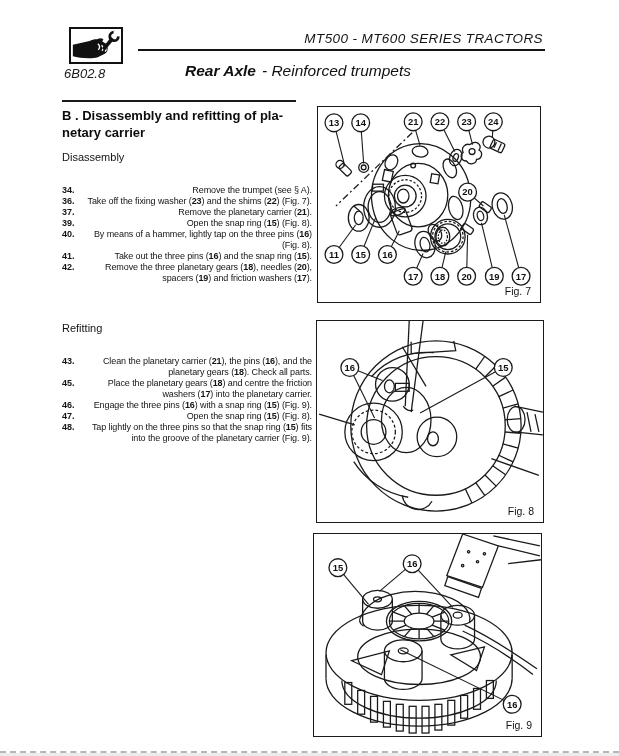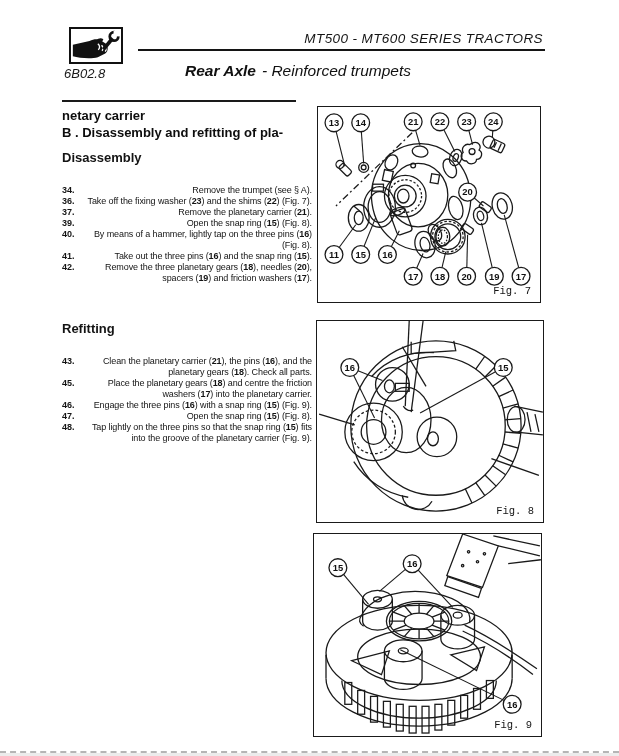--- a/index.html
+++ b/index.html
@@ -14,30 +14,30 @@
   .header-rule{position:absolute;left:138px;top:49px;width:407px;height:0;
                border-top:2px solid #141414;}
   .doc-title{position:absolute;left:185px;top:62px;font-size:15.5px;font-style:italic;
              white-space:nowrap;color:#111;}
   .doc-title .t-bold{font-weight:bold;}
   .doc-title .t-rest{margin-left:6px;}
   
   .section-rule{position:absolute;left:62px;top:100px;width:234px;height:0;border-top:2px solid #1a1a1a;}
   .col{position:absolute;left:62px;top:107px;width:250px;}
   .sec-heading{font-weight:bold;font-size:13px;line-height:17px;white-space:nowrap;color:#0d0d0d;}
-  .sub-heading{font-size:13px;line-height:15px;margin-top:9px;color:#141414;font-weight:bold;}
+  .sub-heading{font-size:11px;line-height:15px;margin-top:9px;color:#141414;}
   .steps{margin-top:20px;}
   .step{display:flex;font-size:9px;line-height:11px;color:#141414;}
   .step .num{font-weight:bold;width:21px;flex:0 0 21px;}
   .step .txt{flex:1;letter-spacing:-0.1px;text-align:right;}
   .refit-block{margin-top:37px;}
   
   .figbox{position:absolute;border:1.5px solid #1a1a1a;background:#fff;box-sizing:border-box;}
   .figbox svg{position:absolute;left:0;top:0;width:100%;height:100%;}
-  .fig-label{position:absolute;right:9px;bottom:5px;font-size:10.5px;color:#141414;font-family:Liberation Mono, monospace;}
+  .fig-label{position:absolute;right:9px;bottom:5px;font-size:10.5px;color:#141414;}
   #fig7{left:317px;top:106px;width:224px;height:197px;}
   #fig8{left:316px;top:320px;width:228px;height:203px;}
   #fig9{left:313px;top:533px;width:229px;height:204px;}
   
   .art path,.art line,.art circle,.art ellipse,.art polygon,.art polyline,.art rect{
       stroke:#1a1a1a;fill:none;stroke-width:1.3;}
   .leader{stroke:#1a1a1a;stroke-width:1.1;}
   .callout-circle{fill:#fff;stroke:#1a1a1a;stroke-width:1.3;}
   .callout-num{fill:#111;font-family:"Liberation Sans",sans-serif;font-size:9.5px;font-weight:bold;
                text-anchor:middle;}
@@ -62,22 +62,22 @@
   <div class="page-code">6B02.8</div>
   <div class="series">MT500 - MT600 SERIES TRACTORS</div>
   <div class="header-rule"></div>
   <div class="doc-title">
     <span class="t-bold">Rear Axle</span><span class="t-rest">- Reinforced trumpets</span>
   </div>
 
   <div class="section-rule"></div>
   <div class="col">
     <div class="sec-heading">
+      <div>B . Disassembly and refitting of pla-</div>
       <div>netary carrier</div>
-      <div>B . Disassembly and refitting of pla-</div>
     </div>
     <div class="sub-heading">Disassembly</div>
     <div class="steps" id="dis-steps">
         <div class="step">
           <span class="num">34.</span>
           <span class="txt">Remove the trumpet (see § A).</span>
         </div>
         <div class="step">
           <span class="num">36.</span>
           <span class="txt">Take off the fixing washer (<b>23</b>) and the shims (<b>22</b>) (Fig. 7).</span>

